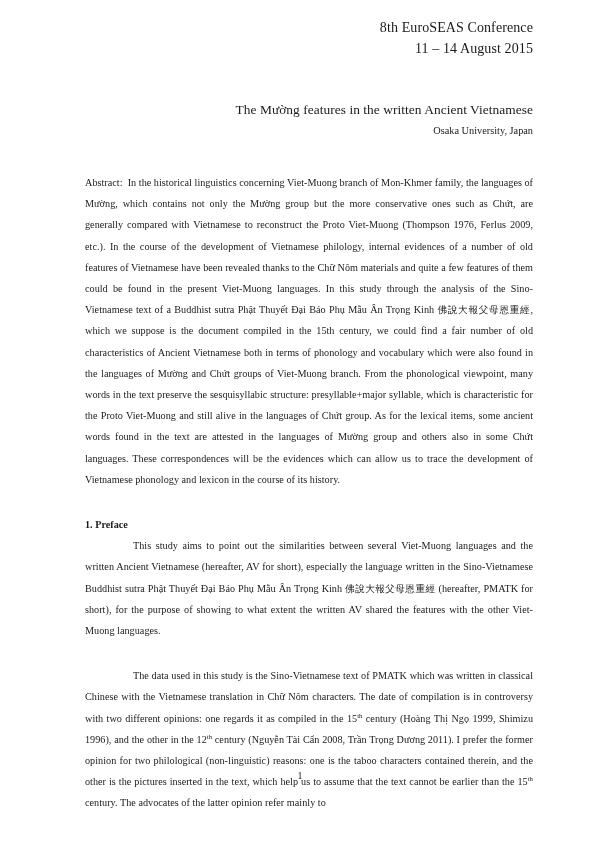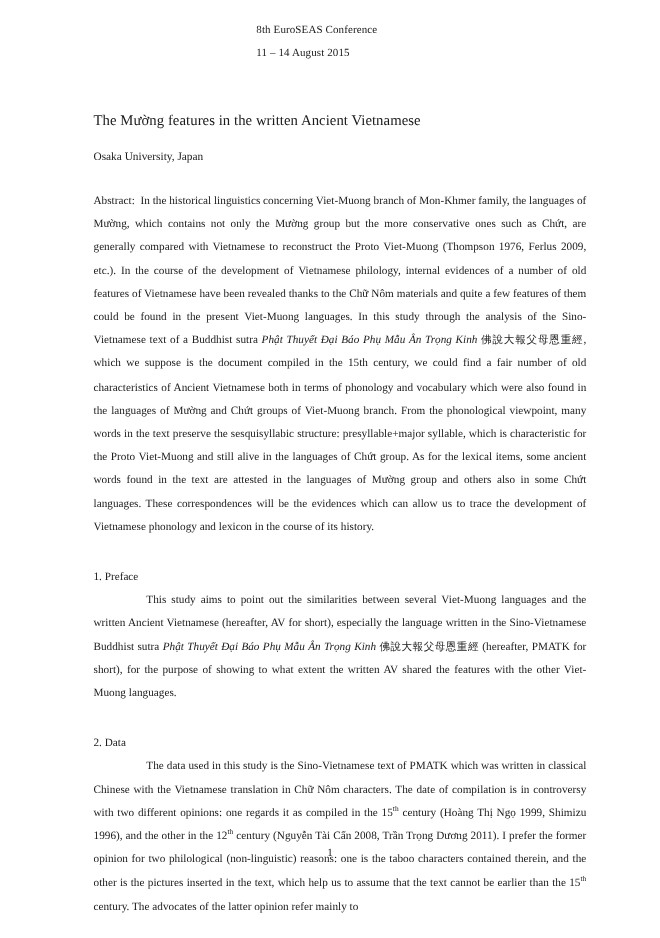--- a/index.html
+++ b/index.html
@@ -25,84 +25,84 @@
     top: 0;
     width: 448px;
   }
 
   
   .conf-header {
     position: absolute;
     right: 67px;
     top: 18px;
     width: 300px;
-    text-align: left;
-    font-size: 10px;
+    text-align: right;
+    font-size: 14px;
     line-height: 20.5px;
     letter-spacing: 0.1px;
   }
   .conf-header div { white-space: nowrap; }
 
   
   .title-block {
     position: absolute;
     left: 0;
     top: 100px;
     width: 448px;
-    text-align: left;
+    text-align: right;
   }
   .paper-title {
     font-size: 13.4px;
     line-height: 19px;
     letter-spacing: 0.05px;
   }
   .paper-author {
     font-size: 11.4px;
     line-height: 19px;
     margin-top: 1px;
   }
   .paper-affiliation {
     font-size: 10.3px;
     line-height: 19px;
-    margin-top: 14px;
+    margin-top: 2px;
   }
 
   
   .body-area {
     position: absolute;
     left: 0;
     top: 172px;
     width: 448px;
   }
   p.para {
     margin: 0;
     font-size: 10.2px;
     line-height: 21.2px;
     text-align: justify;
     text-justify: inter-word;
     letter-spacing: 0.02px;
   }
   p.para.indent { text-indent: 48px; }
   .abstract-label { font-weight: normal; }
-  .ital { font-style: italic; }
+  .ital { }
   .han {
     font-family: "DejaVu Sans", sans-serif;
     font-size: 9.6px;
     font-style: normal;
     margin-top: 13px;
   }
   sup {
     font-size: 0.66em;
     vertical-align: super;
     line-height: 0;
   }
   h2.section-heading {
     margin: 0;
     font-size: 10.2px;
-    font-weight: normal;
+    font-weight: bold;
     line-height: 21.2px;
     text-align: left;
   }
   .gap-before-heading { height: 24px; }
 
   
   .page-number {
     position: absolute;
     left: 0;
     top: 770px;
@@ -133,21 +133,20 @@
       <p class="para"><span class="abstract-label">Abstract</span><span>:</span>&nbsp; <span> In the historical linguistics concerning Viet-Muong branch of Mon-Khmer family, the languages of Mường, which contains not only the Mường group but the more conservative ones such as Chứt, are generally compared with Vietnamese to reconstruct the Proto Viet-Muong (Thompson 1976, Ferlus 2009, etc.). In the course of the development of Vietnamese philology, internal evidences of a number of old features of Vietnamese have been revealed thanks to the Chữ Nôm materials and quite a few features of them could be found in the present Viet-Muong languages. In this study through the analysis of the Sino-Vietnamese text of a Buddhist sutra </span><span class="ital">Phật Thuyết Đại Báo Phụ Mẫu Ân Trọng Kinh</span>&nbsp;<span class="han">佛說大報父母恩重經</span><span>, which we suppose is the document compiled in the 15th century, we could find a fair number of old characteristics of Ancient Vietnamese both in terms of phonology and vocabulary which were also found in the languages of Mường and Chứt groups of Viet-Muong branch. From the phonological viewpoint, many words in the text preserve the sesquisyllabic structure: presyllable+major syllable, which is characteristic for the Proto Viet-Muong and still alive in the languages of Chứt group. As for the lexical items, some ancient words found in the text are attested in the languages of Mường group and others also in some Chứt languages. These correspondences will be the evidences which can allow us to trace the development of Vietnamese phonology and lexicon in the course of its history.</span></p>
 
       <div class="gap-before-heading"></div>
 
       <h2 class="section-heading">1. Preface</h2>
 
       <p class="para indent"><span>This study aims to  point out the similarities between several Viet-Muong languages and the written Ancient Vietnamese (hereafter, AV for short), especially the language written in the Sino-Vietnamese Buddhist sutra </span><span class="ital">Phật Thuyết Đại Báo Phụ Mẫu Ân Trọng Kinh</span>&nbsp;<span class="han">佛說大報父母恩重經</span><span> (hereafter, PMATK for short), for the purpose of showing to what extent the written AV shared the features with the other Viet-Muong languages.</span></p>
 
       <div class="gap-before-heading"></div>
 
-      <h2 class="section-heading">2. Data</h2>
 
       <p class="para indent"><span>The data used in this study is the Sino-Vietnamese text of PMATK which was written in classical Chinese with the Vietnamese translation in Chữ Nôm characters. The date of compilation is in controversy with two different opinions: one regards it as compiled in the 15</span><sup>th</sup><span> century (Hoàng Thị Ngọ 1999, Shimizu 1996), and the other in the 12</span><sup>th</sup><span> century (Nguyễn Tài Cẩn 2008, Trần Trọng Dương 2011). I prefer the former opinion for two philological (non-linguistic) reasons: one is the taboo characters contained therein, and the other is the pictures inserted in the text, which help us to assume that the text cannot be earlier than the 15</span><sup>th</sup><span> century. The advocates of the latter opinion refer mainly to</span></p>
 
     </div>
   </div>
 
   <div class="page-number">1</div>
 
 </div>
 

